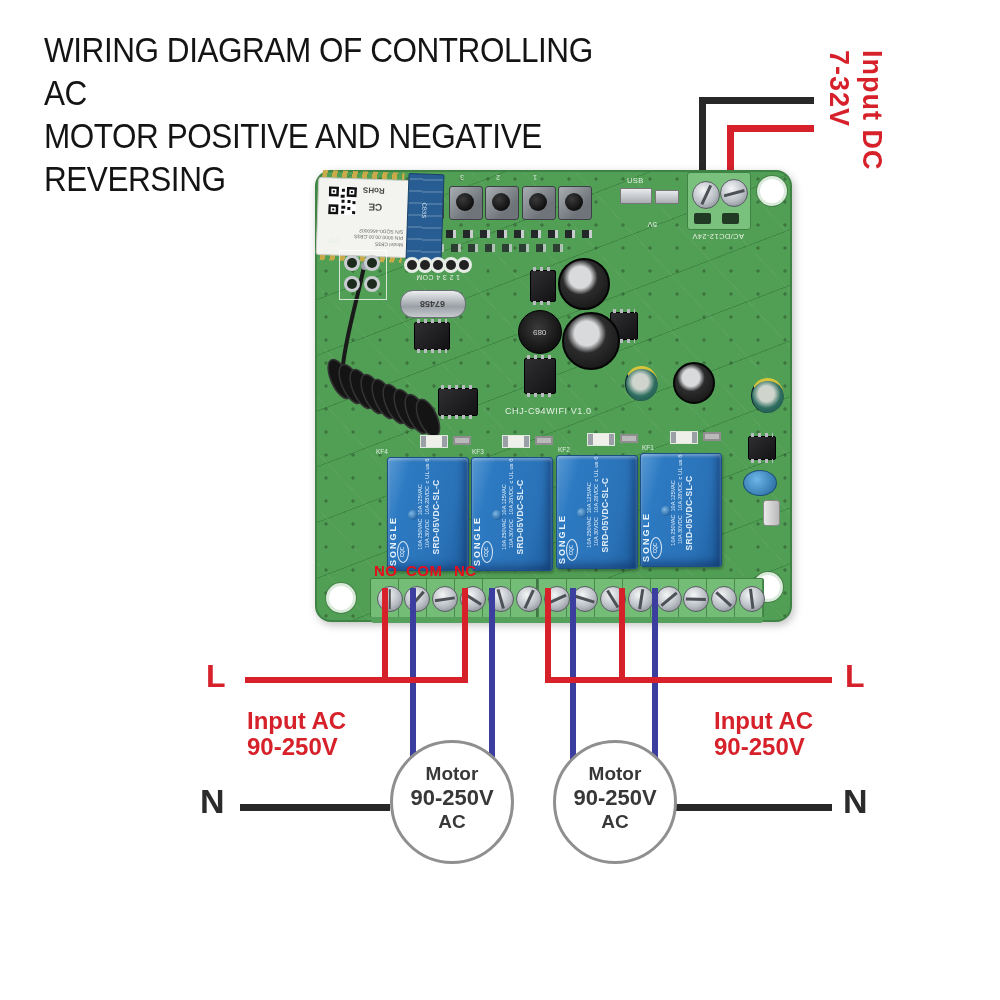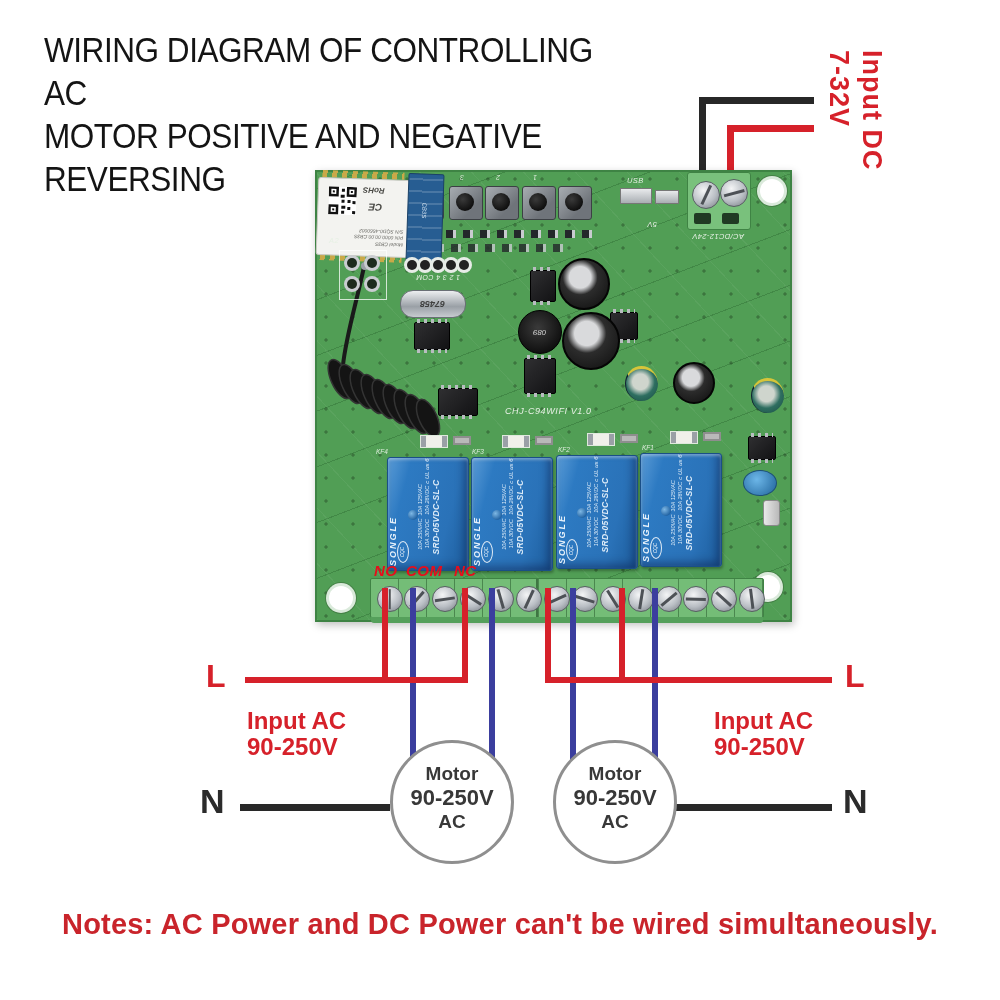--- a/index.html
+++ b/index.html
@@ -11,26 +11,26 @@
          letter-spacing:-0.5px;transform:scaleX(0.9);transform-origin:left top;font-weight:500;}
   
   .wire{position:absolute;}
   .wred{background:#d6212a;}
   .wblue{background:#3b3e9e;}
   .wblack{background:#282828;}
   #dc-label{left:822px;top:50px;height:160px;writing-mode:vertical-rl;color:#d6212a;
             font-weight:bold;font-size:27px;line-height:33px;letter-spacing:1px;}
   
   #pcb{left:315px;top:170px;width:473px;height:448px;background:#519e55;border:2px solid #3e8344;
-       border-radius:0;box-shadow:2px 3px 8px rgba(0,0,0,0.25);
+       border-radius:16px;box-shadow:2px 3px 8px rgba(0,0,0,0.25);
        background-image:
          radial-gradient(circle at 9px 7px, rgba(20,40,20,0.35) 1.3px, transparent 2px),
          repeating-linear-gradient(47deg, rgba(255,255,255,0.05) 0 1px, transparent 1px 38px),
          repeating-linear-gradient(-21deg, rgba(20,70,25,0.25) 0 1px, transparent 1px 52px);
-       background-size:27px 23px,auto,auto;font-style:italic;}
+       background-size:27px 23px,auto,auto;}
   .hole{position:absolute;width:24px;height:24px;border-radius:50%;background:#fff;
         box-shadow:0 0 0 3px rgba(235,245,235,0.9),0 0 0 4px rgba(60,110,60,0.6);}
   .btn{position:absolute;width:32px;height:32px;border-radius:3px;
        background:linear-gradient(135deg,#a8adb2,#6f747a 70%);border:1px solid #3c4044;}
   .btn::after{content:"";position:absolute;left:6px;top:6px;width:18px;height:18px;border-radius:50%;
        background:radial-gradient(circle at 38% 35%,#3a3a3a,#101010 70%);}
   .btn-label{position:absolute;transform:rotate(180deg);color:#dcead9;font-size:7px;}
   .tblock{position:absolute;background:#79c17c;border:1px solid #3f8344;border-radius:3px;}
   .screw{position:absolute;border-radius:50%;border:1px solid #585d63;
          background:radial-gradient(circle at 40% 33%,#f4f5f6,#b9bec4 55%,#868b92 88%);}
@@ -373,14 +373,13 @@
     <div class="m1">Motor</div>
     <div class="m2">90-250V</div>
     <div class="m3">AC</div>
   </div>
   <div class="motor" style="left:553px;top:740px;">
     <div class="m1">Motor</div>
     <div class="m2">90-250V</div>
     <div class="m3">AC</div>
   </div>
 
-  <div id="note" class="abs">Notes: AC Power and DC Power can't be wired simultaneously.</div>
 </div>
 
 </body></html>

